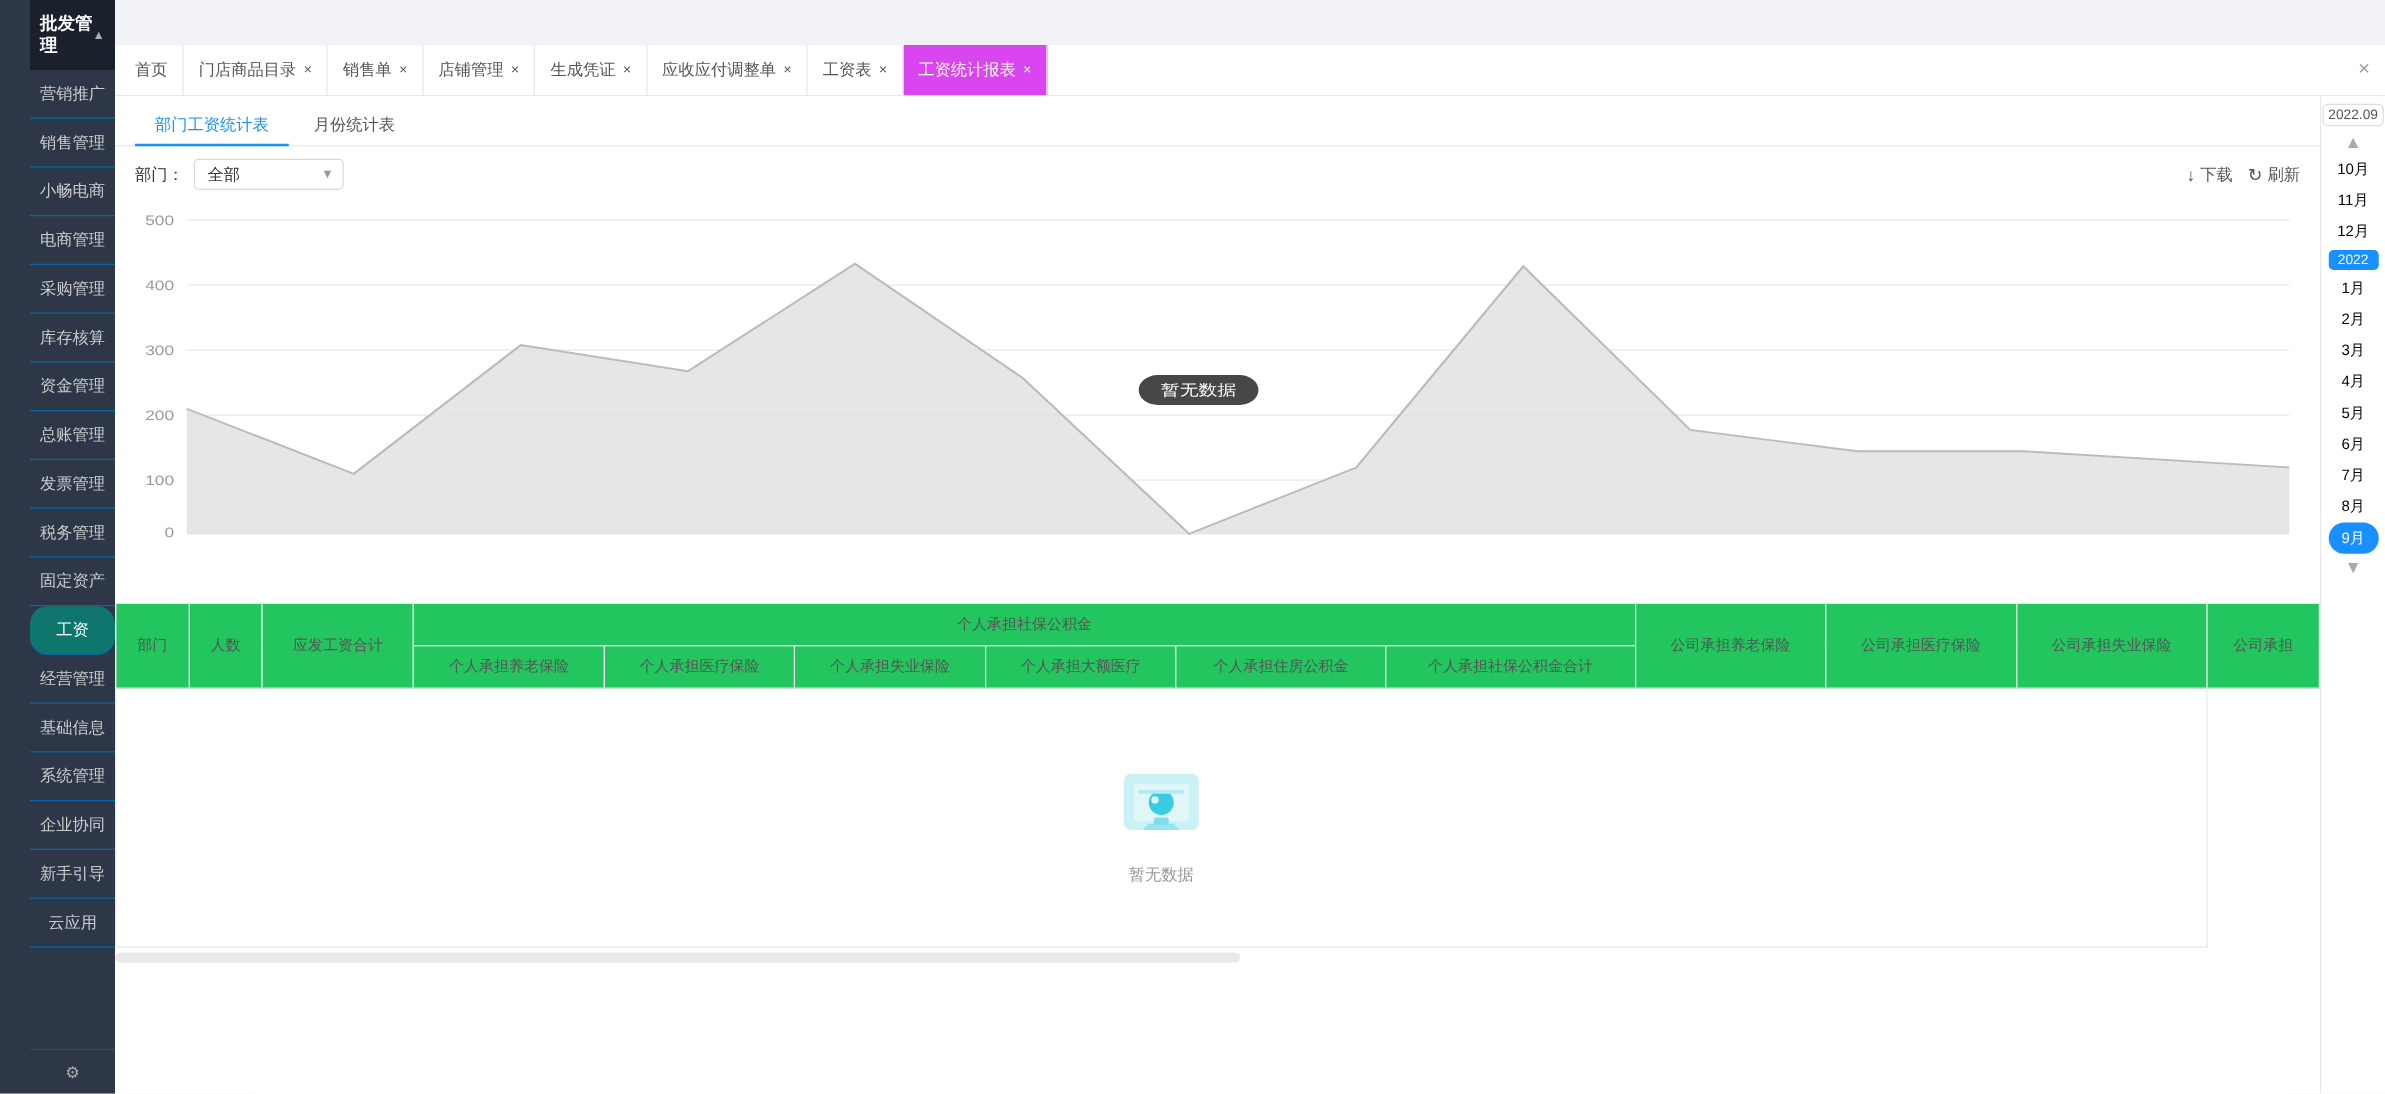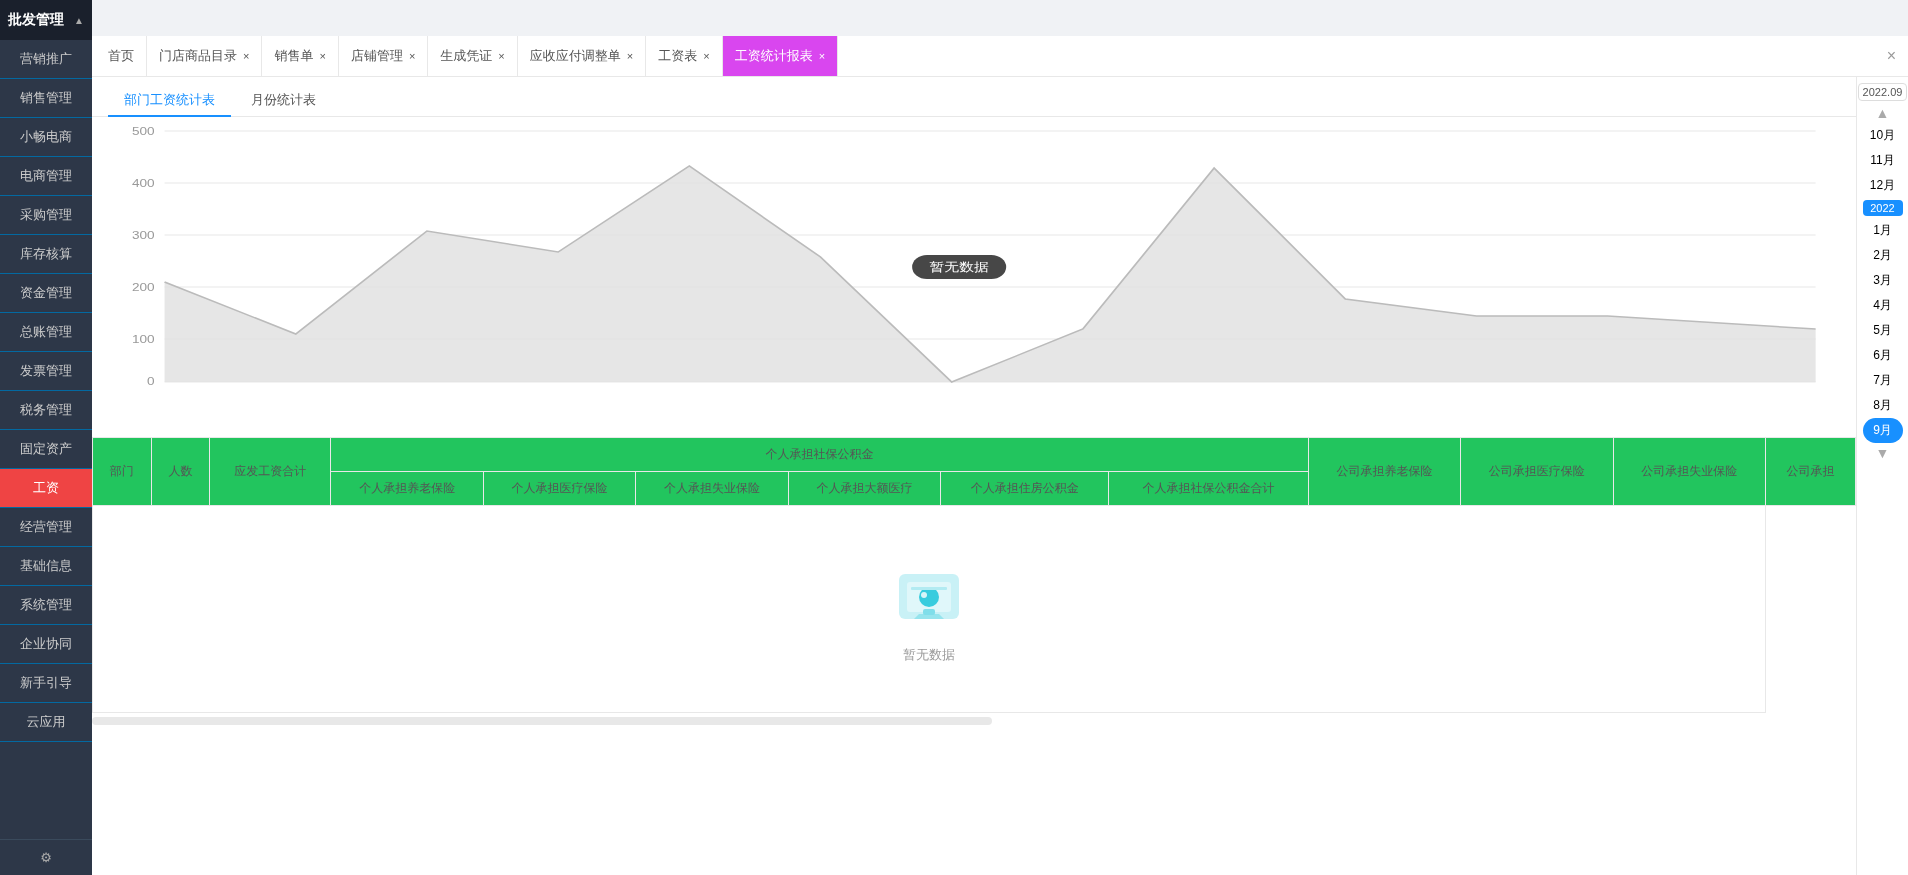--- a/index.html
+++ b/index.html
@@ -7,20 +7,21 @@
 
     
     .sidebar {
       width: 92px;
       background: #2d3748;
       color: #ccc;
       display: flex;
       flex-direction: column;
       height: 100%;
       flex-shrink: 0;
+      padding-left: 24px;
     }
     .sidebar-header {
       background: #1a202c;
       color: #fff;
       padding: 10px 8px;
       font-size: 14px;
       font-weight: bold;
       display: flex;
       align-items: center;
       justify-content: space-between;
@@ -28,21 +29,21 @@
     }
     .sidebar-header .arrow { font-size: 10px; color: #aaa; }
     .sidebar-item {
       padding: 10px 8px;
       color: #ccc;
       cursor: pointer;
       text-align: center;
       font-size: 13px;
       border-bottom: 1px solid #0369a1;
     }
-    .sidebar-item.active { background: #ef4444; color: #fff; }
+    .sidebar-item.active { background: #0f766e; color: #fff; border-radius: 14px; }
     .sidebar-footer {
       margin-top: auto;
       padding: 10px 8px;
       text-align: center;
       color: #aaa;
       border-top: 1px solid #3a4a5c;
       cursor: pointer;
     }
 
     
@@ -157,21 +158,21 @@
       position: absolute;
       right: 8px;
       top: 50%;
       transform: translateY(-50%);
       pointer-events: none;
     }
 
     
     .chart-area {
       flex-shrink: 0;
-      padding: 0 28px;
+      padding: 0 12px;
       position: relative;
       height: 320px;
     }
 
     
     .table-area {
       flex: 1;
       overflow: auto;
       position: relative;
     }
@@ -331,20 +332,38 @@
   <div class="content">
     <div class="page-content">
 
       <div class="sub-tabs">
         <div id="sub-tabs-container" style="display:flex;gap:4px;">
             <div class="sub-tab active">部门工资统计表</div>
             <div class="sub-tab">月份统计表</div>
           </div>
       </div>
 
+      <div class="toolbar">
+        <div class="toolbar-left">
+          <span class="dept-label">部门：</span>
+          <div class="select-wrapper">
+            <select class="dept-select" id="dept-select"><option value="全部">全部</option><option value="销售部">销售部</option><option value="财务部">财务部</option><option value="采购部">采购部</option></select>
+          </div>
+        </div>
+        <div class="toolbar-right">
+          <span>
+            <span style="font-size:14px;">↓</span>
+            <span>下载</span>
+          </span>
+          <span>
+            <span style="font-size:14px;">↻</span>
+            <span>刷新</span>
+          </span>
+        </div>
+      </div>
 
       <div class="chart-area">
         <svg class="chart-svg" id="chart-svg" viewBox="0 0 1380 280" preserveAspectRatio="none">
 
           <text x="28" y="18" font-size="11" fill="#999" text-anchor="end">500</text>
           <text x="28" y="70" font-size="11" fill="#999" text-anchor="end">400</text>
           <text x="28" y="122" font-size="11" fill="#999" text-anchor="end">300</text>
           <text x="28" y="174" font-size="11" fill="#999" text-anchor="end">200</text>
           <text x="28" y="226" font-size="11" fill="#999" text-anchor="end">100</text>
           <text x="28" y="268" font-size="11" fill="#999" text-anchor="end">0</text>

